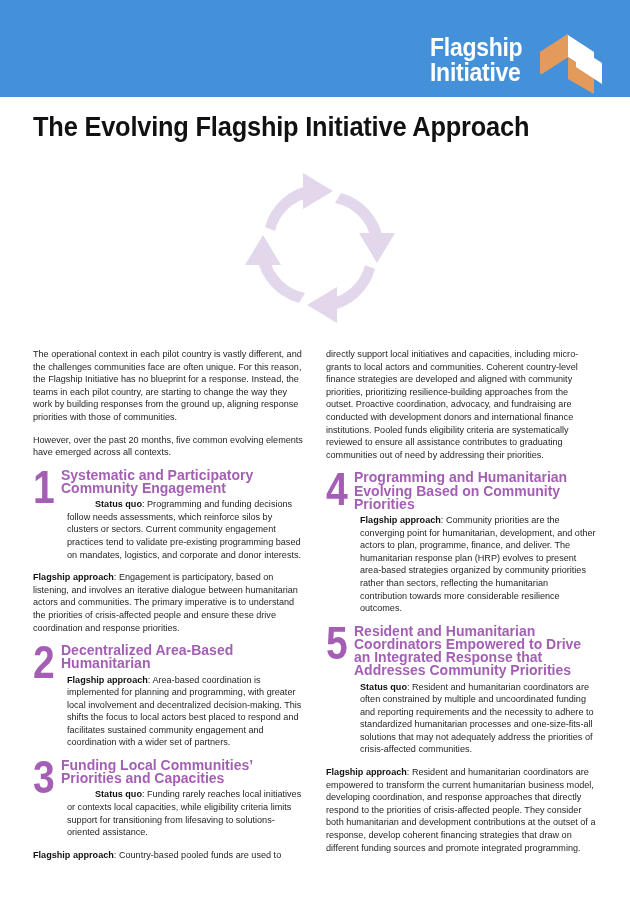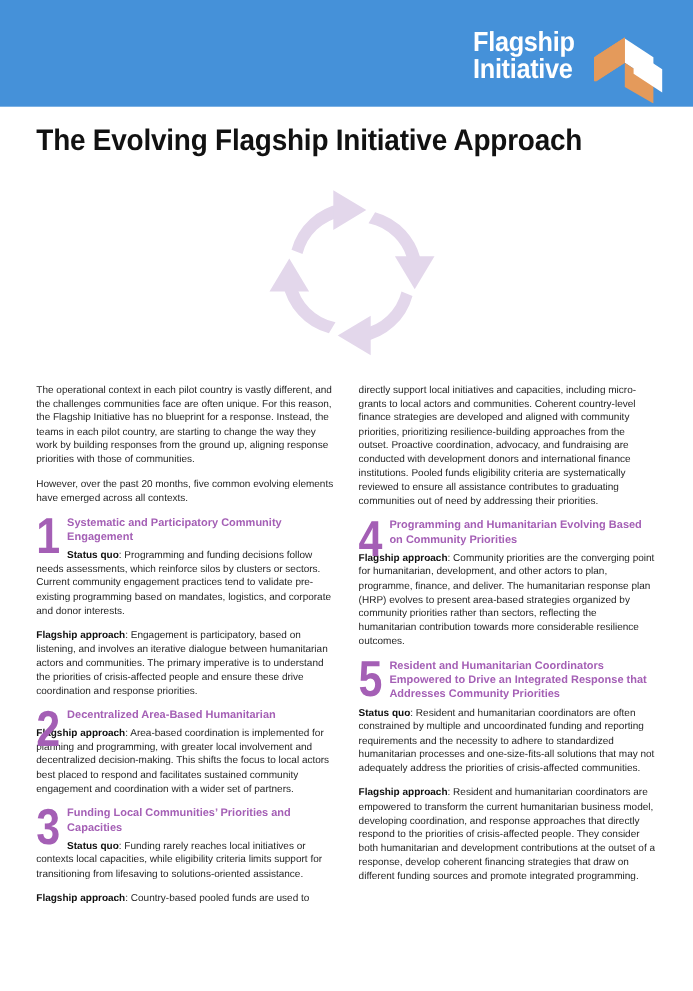--- a/index.html
+++ b/index.html
@@ -22,20 +22,21 @@
     top: 0; left: 0;
     width: 630px;
     height: 97px;
     background: #4591D9;
   }
   .logo-wrap {
     position: absolute;
     top: 26px;
     right: 20px;
     display: flex;
+    align-items: center;
     gap: 8px;
   }
   .logo-text {
     color: #ffffff;
     font-weight: bold;
     font-size: 25px;
     line-height: 25px;
     letter-spacing: -0.3px;
     text-align: left;
     font-family: "Liberation Sans", sans-serif;
@@ -109,31 +110,32 @@
     line-height: 44px;
     font-weight: bold;
     color: #A45FB5;
     font-family: "Liberation Sans", sans-serif;
     transform: scaleX(0.85);
     transform-origin: left top;
     user-select: none;
   }
   .element .elem-title {
     margin-left: 28px;
-    font-size: 10px;
+    font-size: 14px;
     line-height: 13.2px;
     font-weight: bold;
     color: #A45FB5;
     padding-bottom: 3px;
   }
   .element .elem-body {
     margin-left: 0;
   }
   .element .elem-body p:first-child {
     text-indent: 28px;
+    margin-left: 34px;
   }
   .element .elem-body p.noindent:first-child {
     text-indent: 0;
   }
 </style>
 </head>
 <body>
 
 <div class="header-band">
   <div class="logo-wrap">

